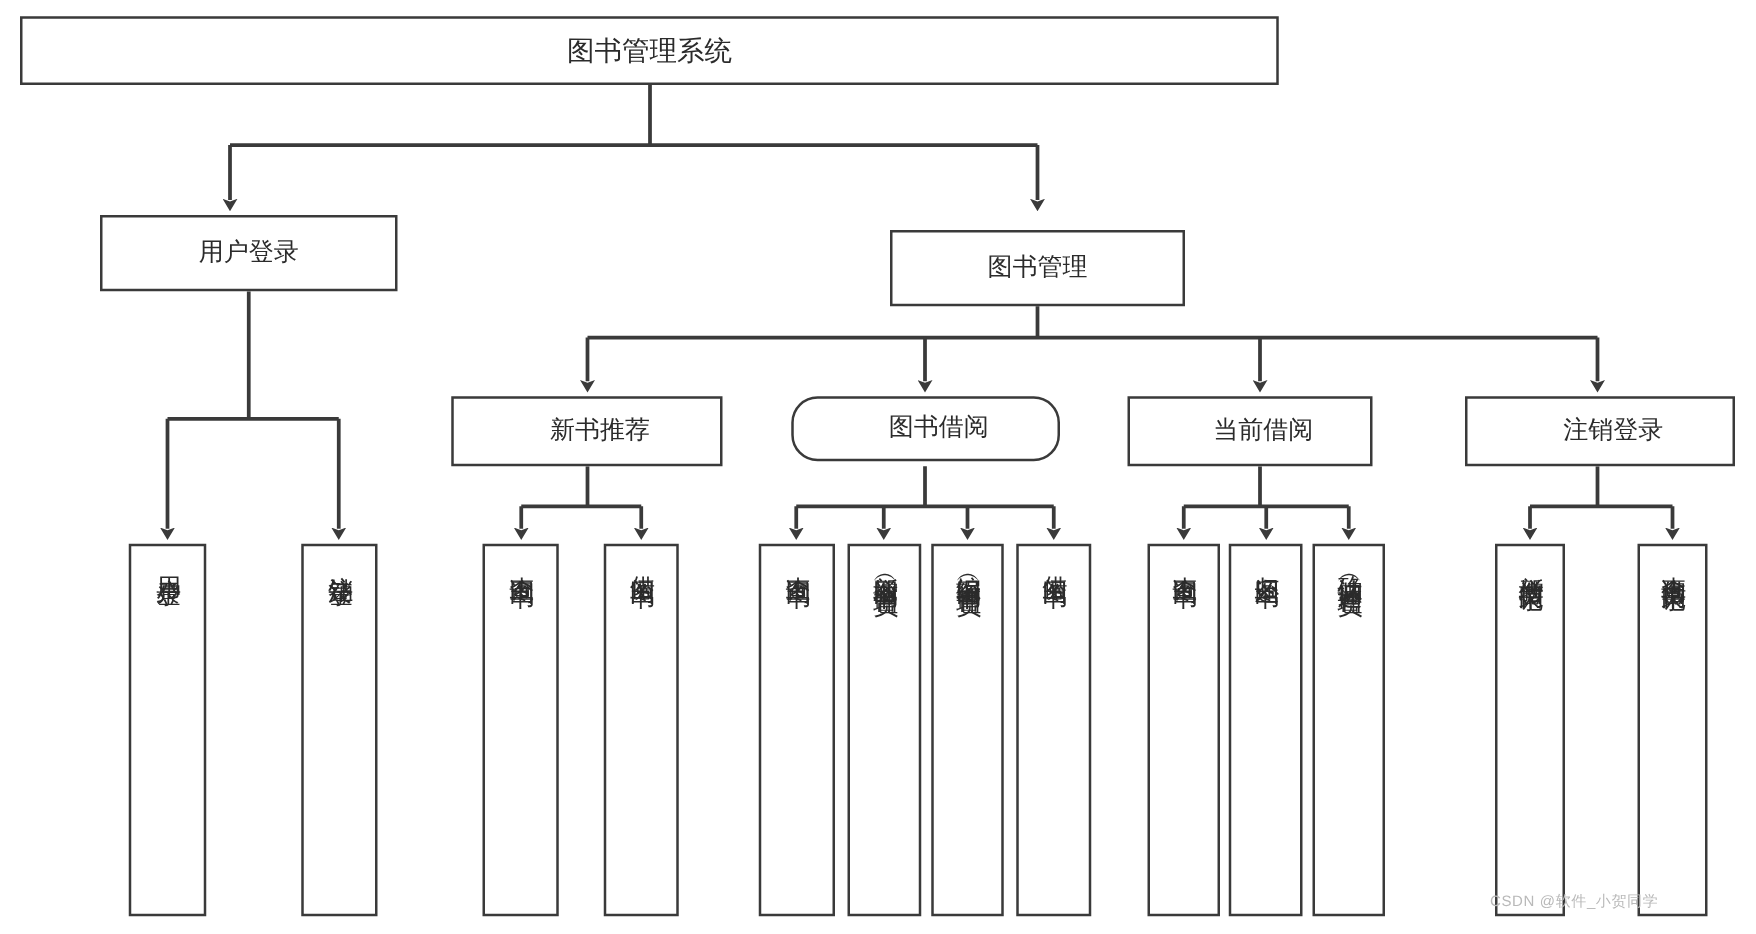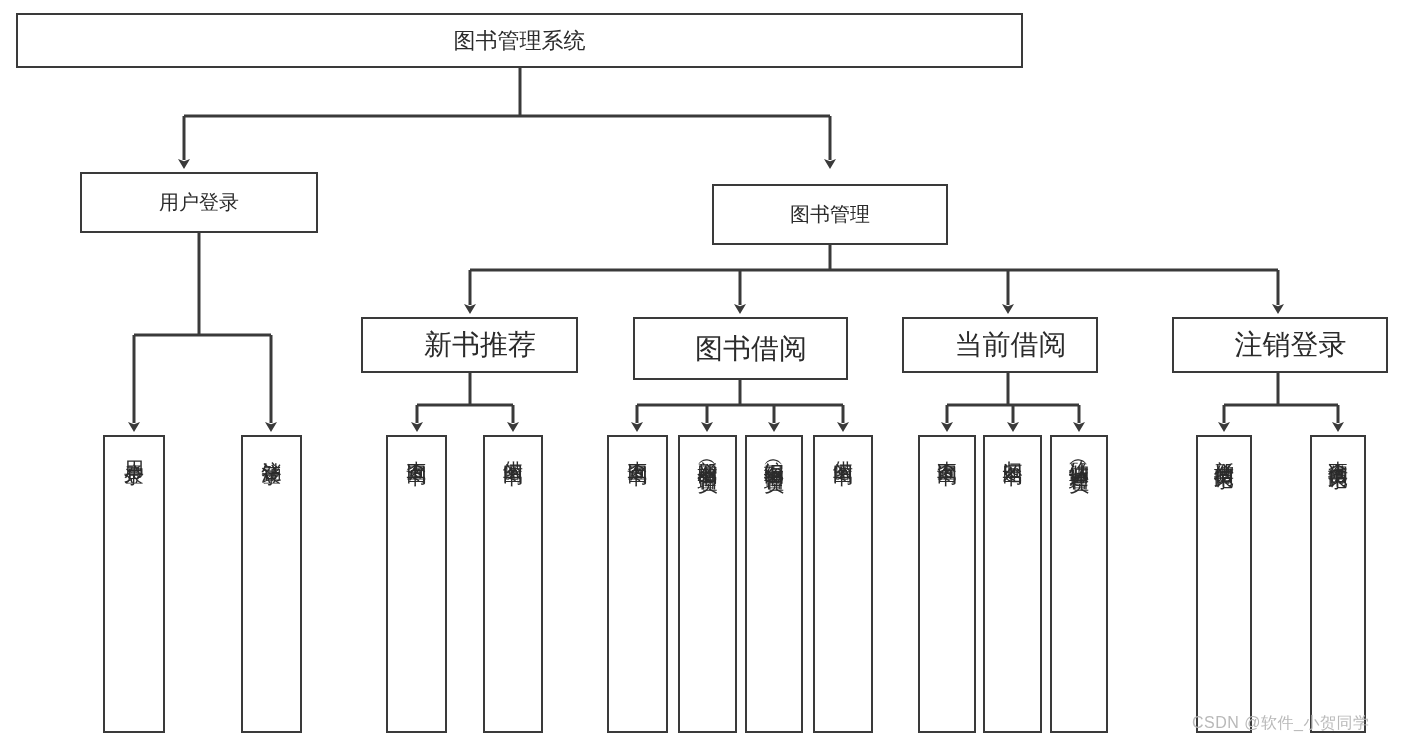--- a/index.html
+++ b/index.html
@@ -53,27 +53,27 @@
     padding-top: 8px;
   }
   .node.vert .label {
     writing-mode: vertical-rl;
     text-orientation: upright;
     letter-spacing: 2px;
     line-height: 1.05;
   }
   #root.node { font-size: 22px; }
   .lvl2.node { font-size: 20px; }
-  .lvl3.node { font-size: 28px; padding-left: 21px; }
+  .lvl3.node { font-size: 20px; padding-left: 21px; }
   .leaf.node { font-size: 20px; }
   #watermark {
     position: absolute;
     left: 1192px;
     top: 713px;
-    font-size: 16px;
+    font-size: 12px;
     color: #b9b9b9;
     white-space: nowrap;
     letter-spacing: 0.5px;
     font-family: "Liberation Sans", "DejaVu Sans", sans-serif;
   }
 </style>
 </head>
 <body>
 
 <div id="canvas">
@@ -138,21 +138,21 @@
   </div>
 
   <div class="node horiz lvl2" style="left:712px; top:172px; width:236px; height:61px;margin-top:12px;">
     <span class="label">图书管理</span>
   </div>
 
   <div class="node horiz lvl3" style="left:361px; top:317px; width:217px; height:56px;">
     <span class="label">新书推荐</span>
   </div>
 
-  <div class="node horiz lvl3" style="left:633px; top:317px; width:215px; height:63px;">
+  <div class="node horiz lvl3" style="left:633px; top:317px; width:215px; height:52px;border-radius:21px;">
     <span class="label">图书借阅</span>
   </div>
 
   <div class="node horiz lvl3" style="left:902px; top:317px; width:196px; height:56px;">
     <span class="label">当前借阅</span>
   </div>
 
   <div class="node horiz lvl3" style="left:1172px; top:317px; width:216px; height:56px;">
     <span class="label">注销登录</span>
   </div>

